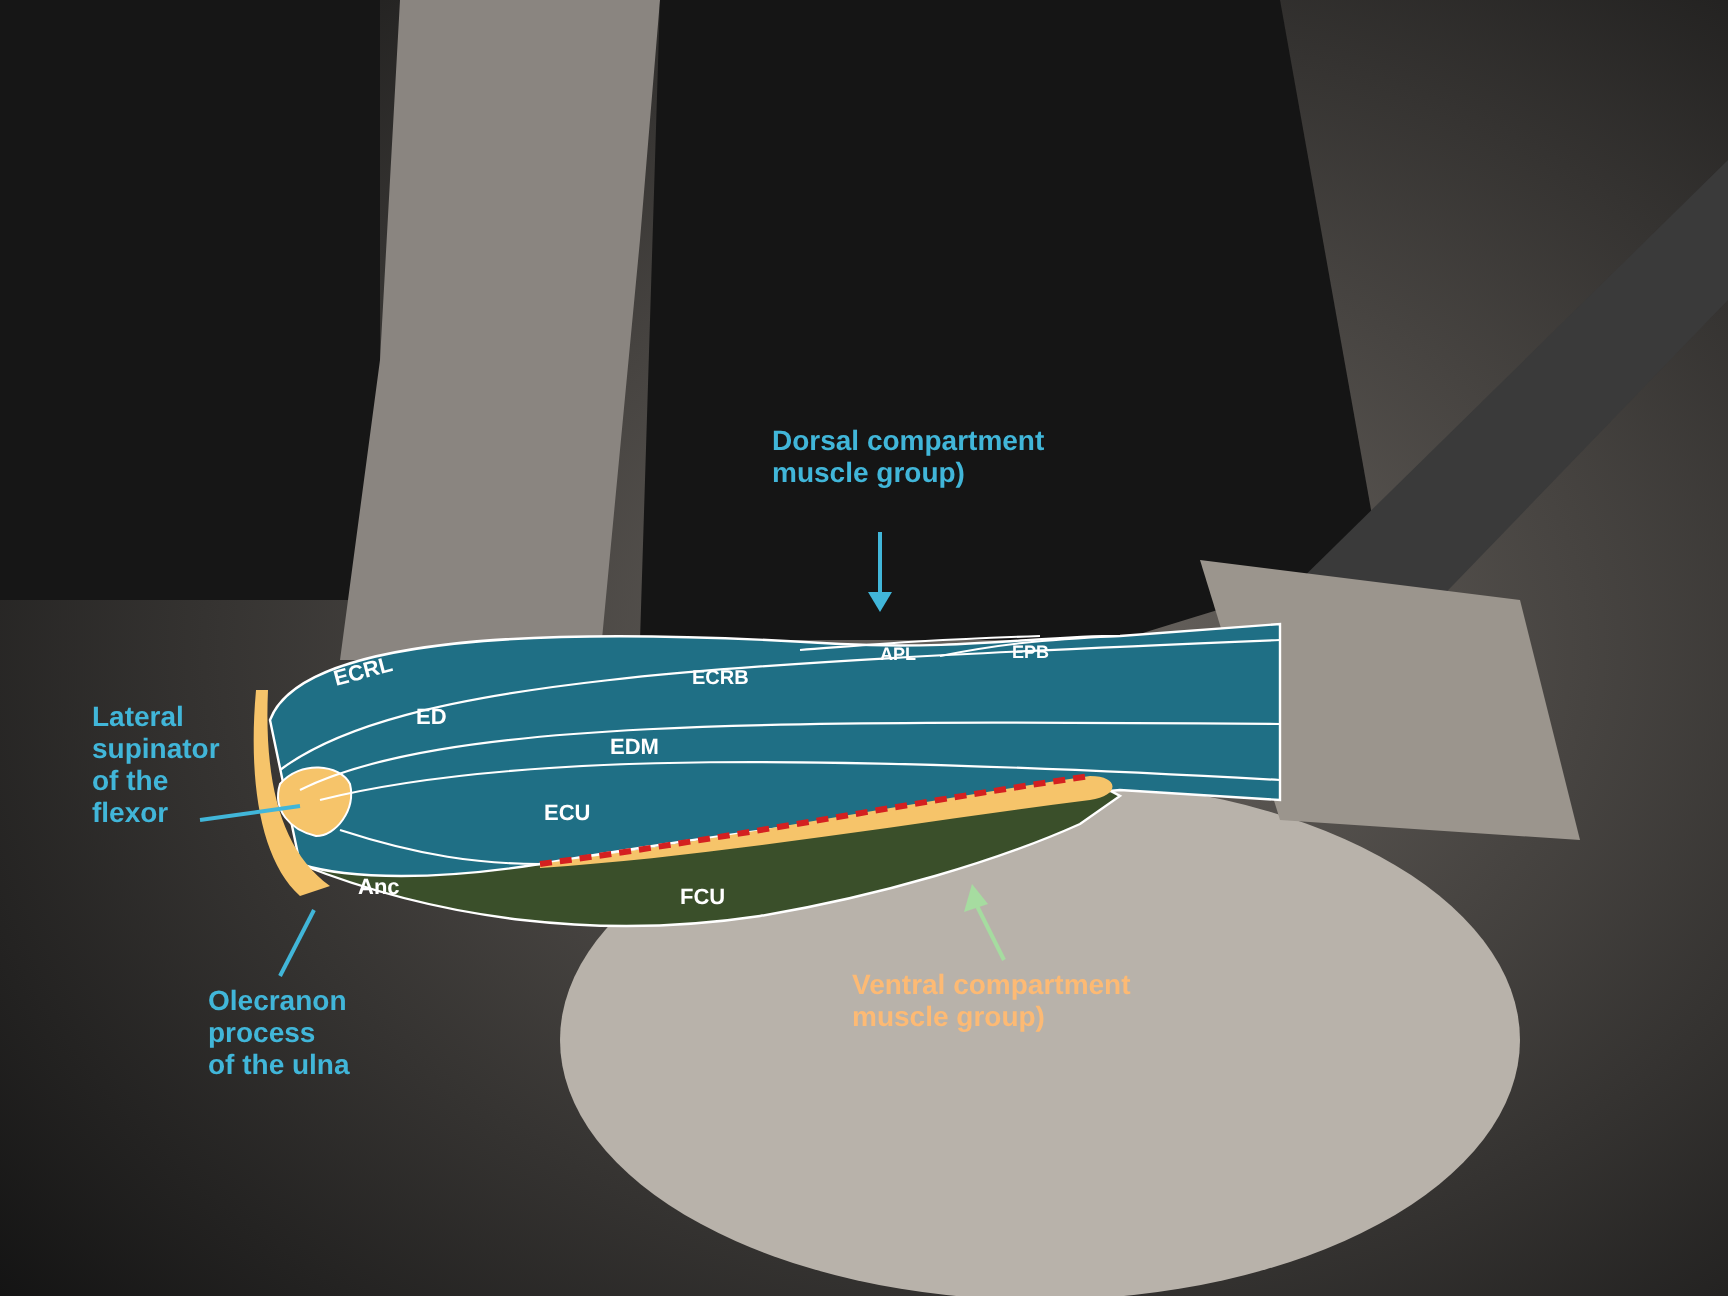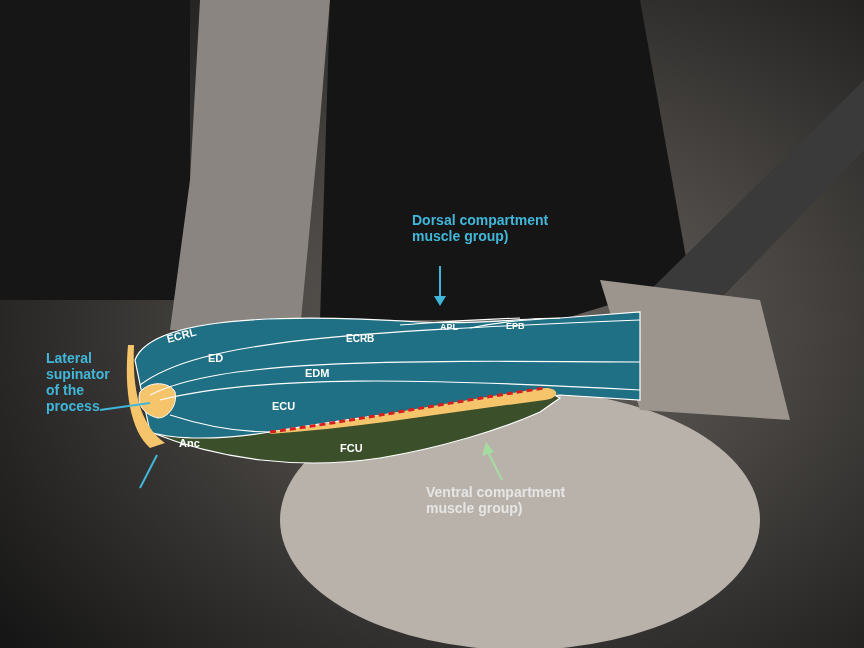--- a/index.html
+++ b/index.html
@@ -1,20 +1,20 @@
 <!DOCTYPE html>
 <html><head>
 <meta charset="utf-8">
 <style>
   html,body{margin:0;padding:0;}
   body{width:864px;height:648px;overflow:hidden;background:#1a1a1a;position:relative;font-family:"Liberation Sans",sans-serif;}
   .stage{position:absolute;left:0;top:0;width:864px;height:648px;}
   .lbl{position:absolute;font-weight:bold;font-size:14px;line-height:16px;}
   .blue{color:#41b6d9;}
-  .green{color:#e5e5e5;}
+  .green{color:#fdba74;}
   svg text{font-family:"Liberation Sans",sans-serif;font-weight:bold;fill:#ffffff;}
 </style>
 </head>
 <body>
 
 <div class="stage">
   <svg width="864" height="648" viewBox="0 0 864 648">
     <defs>
       <radialGradient id="bg" cx="0.6" cy="0.5" r="0.8">
         <stop offset="0" stop-color="#6a6560"></stop>
@@ -60,30 +60,35 @@
     <text x="340" y="452" font-size="11"><tspan>FCU</tspan></text>
 
     <line x1="440" y1="266" x2="440" y2="298" stroke="#41b6d9" stroke-width="2"></line>
     <polygon points="434,296 446,296 440,306" fill="#41b6d9"></polygon>
     <line x1="100" y1="410" x2="150" y2="403" stroke="#41b6d9" stroke-width="2"></line>
     <line x1="140" y1="488" x2="157" y2="455" stroke="#41b6d9" stroke-width="2"></line>
     <line x1="502" y1="480" x2="488" y2="452" stroke="#a6dca0" stroke-width="2"></line>
     <polygon points="482,456 494,452 486,442" fill="#a6dca0"></polygon>
   </svg>
 
-  <div class="lbl blue" style="left:412px;top:212px;">
+  <div class="lbl blue" style="left:386px;top:212px;">
     <div>Dorsal compartment</div>
     <div>muscle group)</div>
   </div>
 
   <div class="lbl blue" style="left:46px;top:350px;">
     <div>Lateral</div>
     <div>supinator</div>
     <div>of the</div>
-    <div>process</div>
+    <div>flexor</div>
   </div>
 
+  <div class="lbl blue" style="left:104px;top:492px;">
+    <div>Olecranon</div>
+    <div>process</div>
+    <div>of the ulna</div>
+  </div>
 
   <div class="lbl green" style="left:426px;top:484px;">
     <div>Ventral compartment</div>
     <div>muscle group)</div>
   </div>
 </div>
 
 </body></html>

